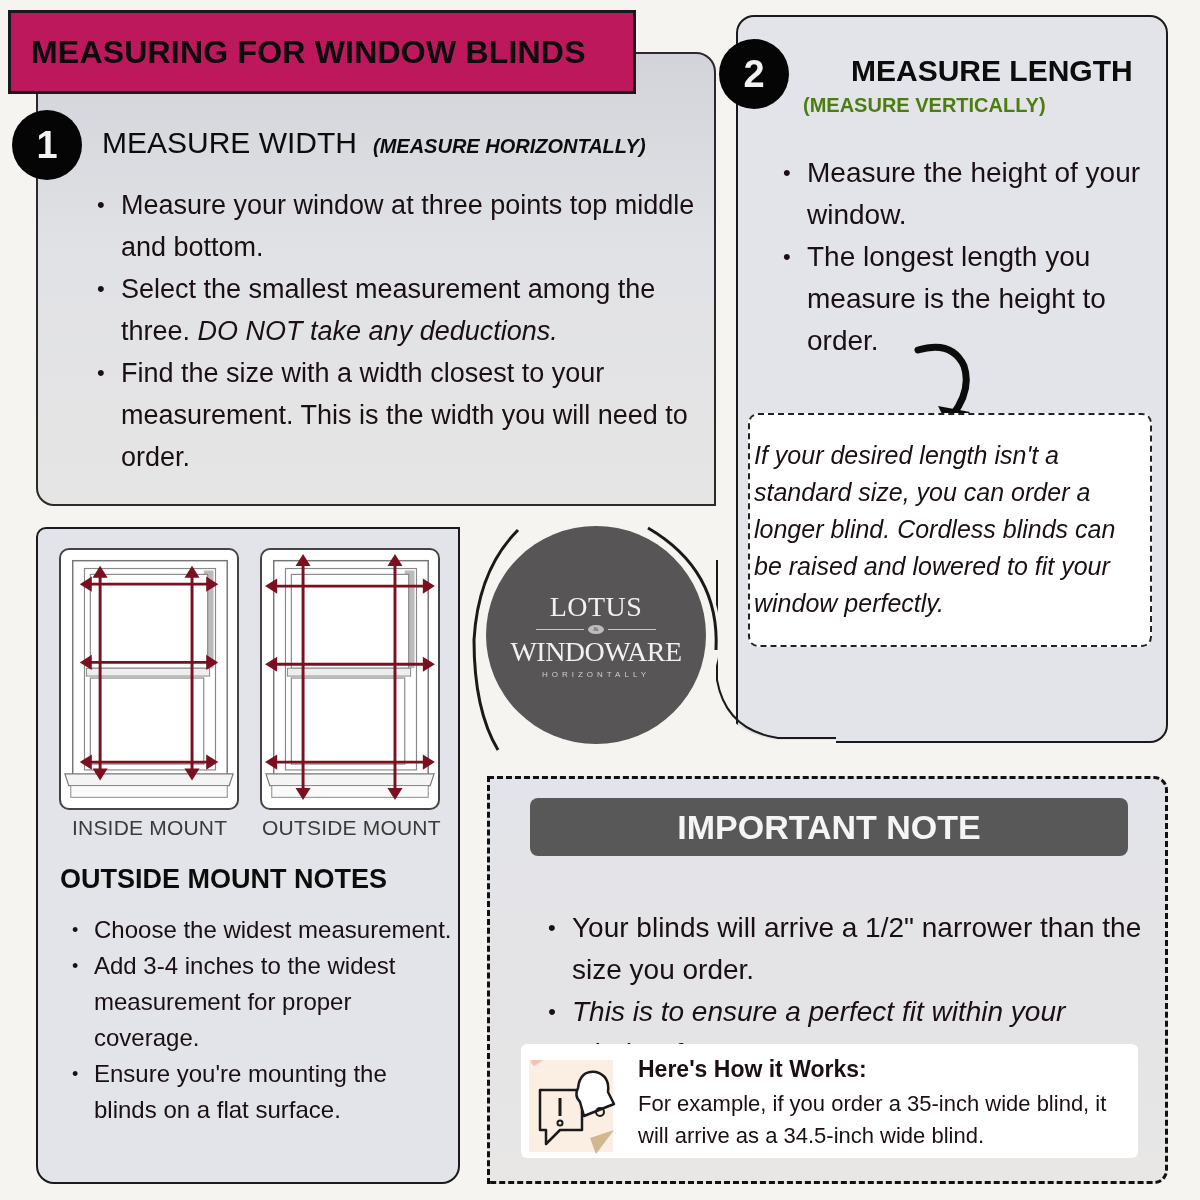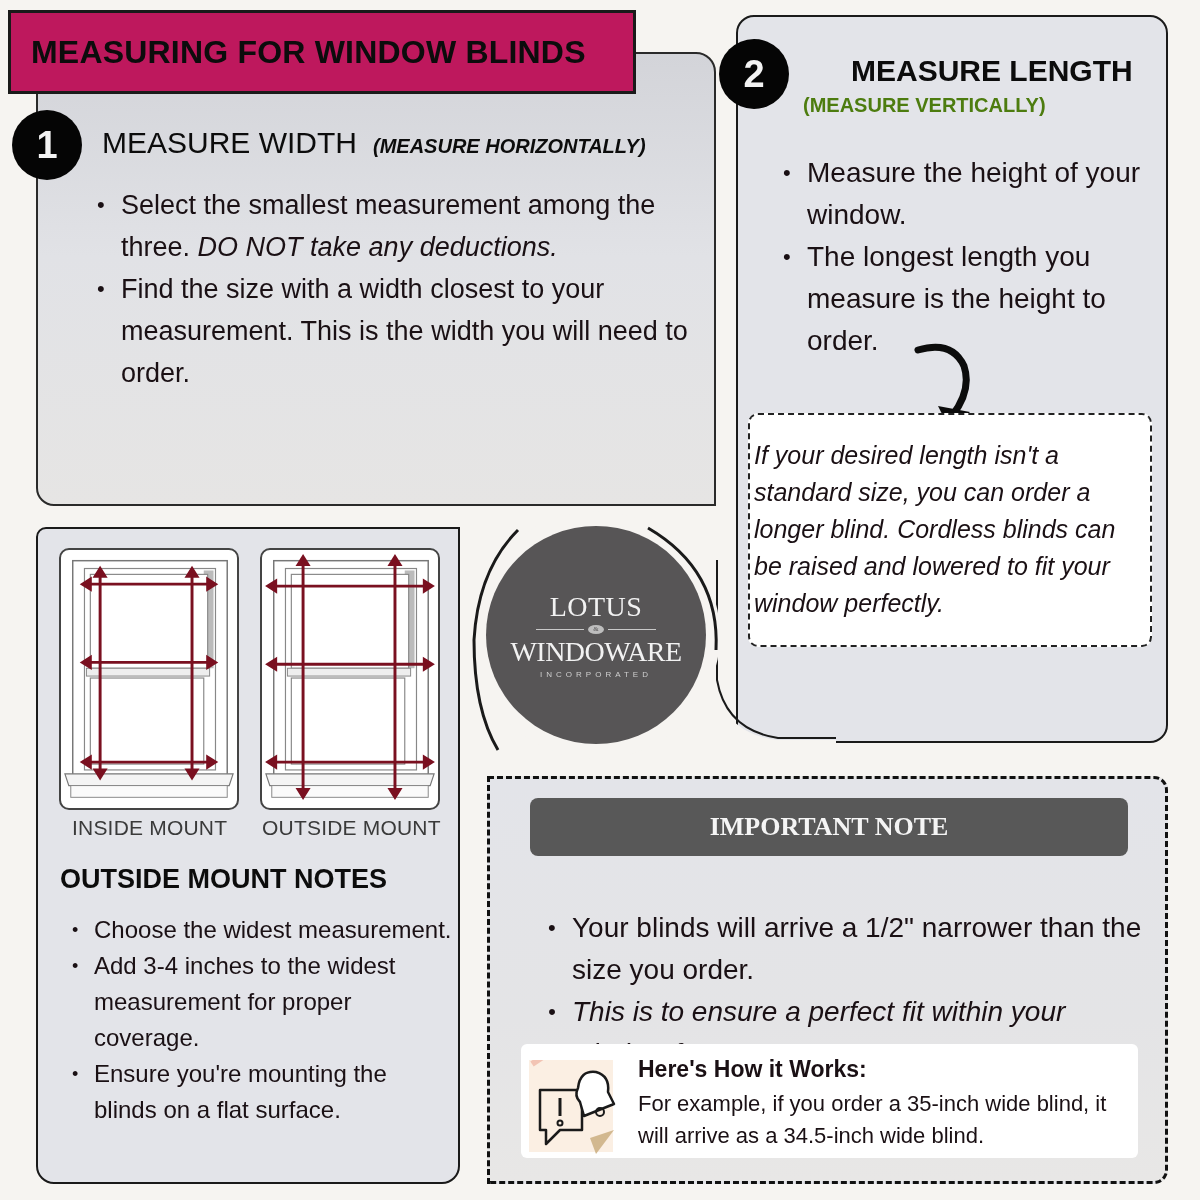--- a/index.html
+++ b/index.html
@@ -132,21 +132,21 @@
     position: absolute; left: 487px; top: 776px; width: 681px; height: 408px;
     border: 3px dashed #111; border-radius: 0 14px 14px 0;
     border-top-left-radius: 0;
     background: linear-gradient(180deg, #e3e4e9 0%, #e4e4e6 60%, #e8e7e6 100%);
   }
   .imp-banner {
     position: absolute; left: 530px; top: 798px; width: 598px; height: 58px;
     background: #585858; border-radius: 8px;
     display: flex; align-items: center; justify-content: center;
   }
-  .imp-banner span { font-size: 26px; font-weight: bold; color: #f5f5f5; font-family: Liberation Serif, serif; }
+  .imp-banner span { font-size: 34px; font-weight: bold; color: #f5f5f5; }
   .imp-list {
     position: absolute; left: 572px; top: 862px; width: 580px;
     font-size: 28px; line-height: 42px; color: #1a1014;
   }
   .imp-list li::before { font-size: 22px; }
   .imp-list .bold { font-weight: normal; margin-top: 45px; }
   .imp-list .ital { font-style: italic; }
 
   .how-box {
     position: absolute; left: 521px; top: 1044px; width: 617px; height: 114px;
@@ -171,20 +171,21 @@
 <div class="panel1"></div>
 <div class="title-box">
   <span>MEASURING FOR WINDOW BLINDS</span>
 </div>
 <div class="num-circle p1-circle">1</div>
 <div class="p1-heading">
   <span class="h">MEASURE WIDTH</span>
   <span class="s">(MEASURE HORIZONTALLY)</span>
 </div>
 <ul class="bullets p1-list">
+  <li><span>Measure your window at three points top middle and bottom.</span></li>
   <li><span>Select the smallest measurement among the three.</span> <i>DO NOT take any deductions.</i></li>
   <li><span>Find the size with a width closest to your measurement. This is the width you will need to order.</span></li>
 </ul>
 
 <div class="panel2"></div>
 <svg class="panel2-notch" style="background:none" viewBox="0 0 120 190">
   <path d="M0 0 L0 190 L120 190 L120 180 L62 180 Q20 176 2 140 Z" fill="#f6f4f1"></path>
   <path d="M1 0 L1 120 Q10 170 62 178 L121 178" fill="none" stroke="#1a1a1a" stroke-width="2"></path>
 </svg>
 <div class="num-circle p2-circle">2</div>
@@ -302,14 +303,14 @@
   <path d="M190 18 Q262 60 258 140" fill="none" stroke="#1a1a1a" stroke-width="3"></path>
 </svg>
 <div class="logo">
   <div class="l1">LOTUS</div>
   <div class="amp-row">
     <span class="rule"></span>
     <span class="amp">&amp;</span>
     <span class="rule"></span>
   </div>
   <div class="l2">WINDOWARE</div>
-  <div class="l3">INCORPORATED</div>
+  <div class="l3">HORIZONTALLY</div>
 </div>
 
 </body></html>

